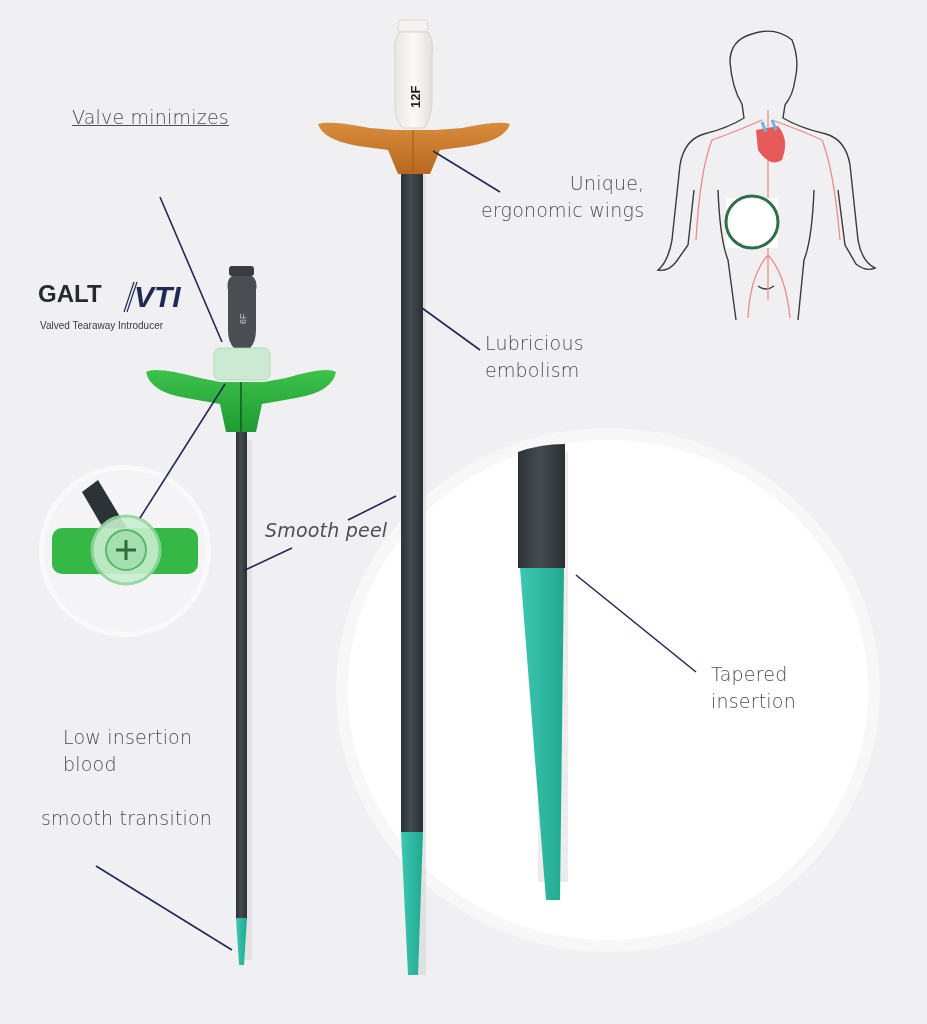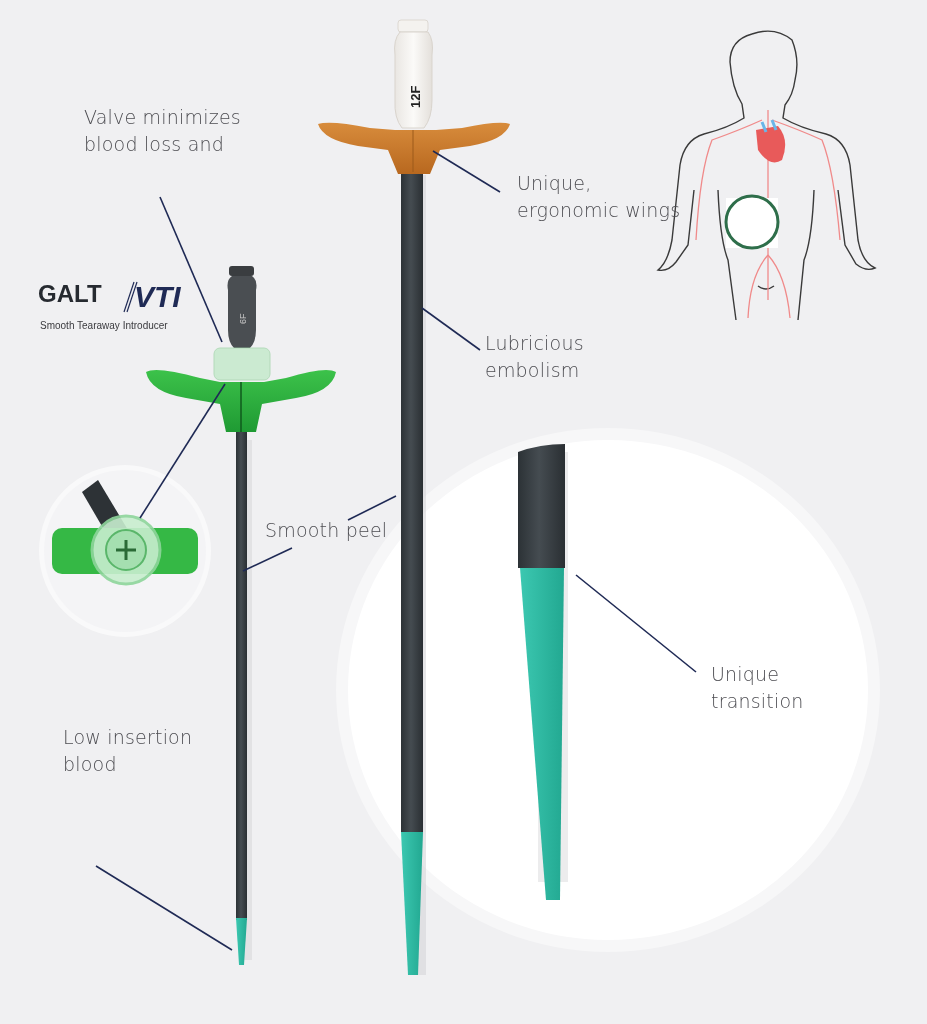--- a/index.html
+++ b/index.html
@@ -46,21 +46,21 @@
 <div class="big-circle"></div>
 <div class="small-circle"></div>
 
 <div class="logo">
   <span class="logo-main">GALT</span>
   <svg width="150" height="40">
     <line x1="86" y1="32" x2="96" y2="2" stroke="#1f2a55" stroke-width="1.2"></line>
     <line x1="89" y1="32" x2="99" y2="2" stroke="#1f2a55" stroke-width="1.2"></line>
   </svg>
   <span class="logo-vti">VTI</span>
-  <span class="logo-sub">Smooth Tearaway Introducer</span>
+  <span class="logo-sub">Valved Tearaway Introducer</span>
 </div>
 
 <svg width="927" height="1024" viewBox="0 0 927 1024">
   <defs>
     <linearGradient id="sheath" x1="0" x2="1">
       <stop offset="0" stop-color="#2c3236"></stop>
       <stop offset="0.45" stop-color="#454c51"></stop>
       <stop offset="1" stop-color="#2a2f33"></stop>
     </linearGradient>
     <linearGradient id="teal" x1="0" x2="1">
@@ -151,43 +151,43 @@
     <line x1="433" y1="151" x2="500" y2="192"></line>
     <line x1="422" y1="308" x2="480" y2="350"></line>
     <line x1="243" y1="571" x2="292" y2="548"></line>
     <line x1="348" y1="520" x2="396" y2="496"></line>
     <line x1="225" y1="384" x2="140" y2="518"></line>
     <line x1="96" y1="866" x2="232" y2="950"></line>
     <line x1="576" y1="575" x2="696" y2="672"></line>
   </g>
 </svg>
 
-<div class="label" style="left:84px; top:104px;">
+<div class="label" style="left:72px; top:104px;text-decoration:underline;">
   <div>Valve minimizes</div>
-  <div>blood loss and</div>
 </div>
 
-<div class="label" style="left:517px; top:170px;">
+<div class="label" style="left:481px; top:170px;text-align:right;">
   <div>Unique,</div>
   <div>ergonomic wings</div>
 </div>
 
 <div class="label" style="left:485px; top:330px;">
   <div>Lubricious</div>
   <div>embolism</div>
 </div>
 
-<div class="label" style="left:265px; top:517px;">
+<div class="label" style="left:265px; top:517px;font-style:italic;">
   <div>Smooth peel</div>
 </div>
 
 <div class="label" style="left:63px; top:724px;">
   <div>Low insertion</div>
   <div>blood</div>
 </div>
 
 <div class="label" style="left:41px; top:805px;">
+  <div>smooth transition</div>
 </div>
 
 <div class="label" style="left:711px; top:661px;">
-  <div>Unique</div>
-  <div>transition</div>
+  <div>Tapered</div>
+  <div>insertion</div>
 </div>
 
 </body></html>

